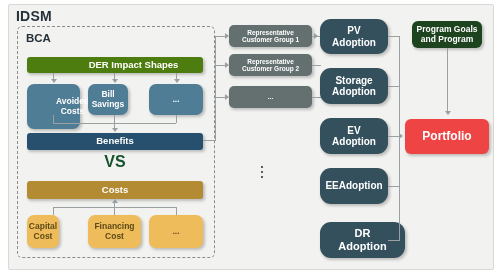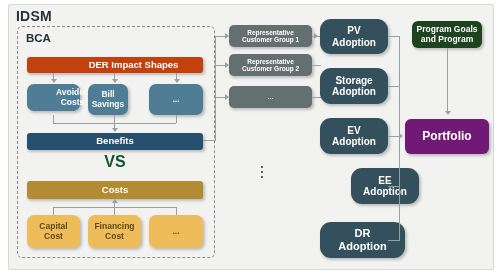--- a/index.html
+++ b/index.html
@@ -35,29 +35,29 @@
   .node{
     position:absolute;box-sizing:border-box;
     display:flex;align-items:center;justify-content:center;text-align:center;
     color:#ffffff;font-weight:bold;line-height:1.15;
     border-radius:4px;
     box-shadow:1.5px 2px 3px rgba(0,0,0,.22);
     padding:2px 3px;
   }
   .bar{border-radius:3px;}
 
-  .n-der      {background:#c2410c;padding-left:40px;}
+  .n-der      {background:#4d7c0f;padding-left:40px;}
   .n-subblue  {background:#4f7d95;border-radius:7px;}
   .n-benefits {background:#26506e;}
   .n-costs    {background:#b38b33;}
   .n-subgold  {background:#eebc5a;color:#5d4a18;border-radius:7px;}
   .n-gray     {background:#63706f;border-radius:5px;}
   .n-dark     {background:#34505c;border-radius:11px;}
   .n-greendark{background:#1d431f;border-radius:6px;}
-  .n-green    {background:#701a75;border-radius:6px;}
+  .n-green    {background:#ef4444;border-radius:6px;}
 
   .vs-label{
     position:absolute;text-align:center;
     font-size:16px;font-weight:bold;color:#14532d;
   }
 
   
   .ln{position:absolute;background:#98a0a4;}
   .lnv{width:1.2px;}
   .lnh{height:1.2px;}
@@ -95,21 +95,21 @@
     <span>DER Impact Shapes</span>
   </div>
 
   <div class="ln lnv" style="left:53px;top:73px;height:7px;"></div>
   <div class="arrow-d" style="left:50.5px;top:79px;"></div>
   <div class="ln lnv" style="left:114px;top:73px;height:7px;"></div>
   <div class="arrow-d" style="left:111.5px;top:79px;"></div>
   <div class="ln lnv" style="left:176px;top:73px;height:7px;"></div>
   <div class="arrow-d" style="left:173.5px;top:79px;"></div>
 
-  <div class="node n-subblue" style="left:27px;top:84px;width:53px;height:27px;font-size:8.5px;flex-direction:column;padding-left:41px;">
+  <div class="node n-subblue" style="left:27px;top:84px;width:53px;height:45px;font-size:8.5px;flex-direction:column;padding-left:41px;">
     <span>Avoided</span>
     <span>Costs</span>
   </div>
   <div class="node n-subblue" style="left:88px;top:84px;width:40px;height:31px;font-size:8.5px;flex-direction:column;">
     <span>Bill</span>
     <span>Savings</span>
   </div>
   <div class="node n-subblue" style="left:149px;top:84px;width:54px;height:31px;font-size:8.5px;">
     <span>...</span>
   </div>
@@ -131,21 +131,21 @@
     <span>Costs</span>
   </div>
 
   <div class="ln lnh" style="left:53px;top:207px;width:123px;"></div>
   <div class="ln lnv" style="left:53px;top:207px;height:8px;"></div>
   <div class="ln lnv" style="left:114px;top:203px;height:5px;"></div>
   <div class="ln lnv" style="left:114px;top:207px;height:8px;"></div>
   <div class="ln lnv" style="left:176px;top:207px;height:8px;"></div>
   <div class="arrow-u" style="left:111.5px;top:199px;"></div>
 
-  <div class="node n-subgold" style="left:27px;top:215px;width:53px;height:33px;font-size:8.5px;flex-direction:column;">
+  <div class="node n-subgold" style="left:27px;top:215px;width:32px;height:33px;font-size:8.5px;flex-direction:column;">
     <span>Capital</span>
     <span>Cost</span>
   </div>
   <div class="node n-subgold" style="left:88px;top:215px;width:53px;height:33px;font-size:8.5px;flex-direction:column;">
     <span>Financing</span>
     <span>Cost</span>
   </div>
   <div class="node n-subgold" style="left:149px;top:215px;width:54px;height:33px;font-size:8.5px;">
     <span>...</span>
   </div>
@@ -187,21 +187,21 @@
     <span>Adoption</span>
   </div>
   <div class="node n-dark" style="left:320px;top:68px;width:68px;height:36px;font-size:10px;flex-direction:column;">
     <span>Storage</span>
     <span>Adoption</span>
   </div>
   <div class="node n-dark" style="left:320px;top:118px;width:68px;height:36px;font-size:10px;flex-direction:column;">
     <span>EV</span>
     <span>Adoption</span>
   </div>
-  <div class="node n-dark" style="left:320px;top:168px;width:68px;height:36px;font-size:10px;flex-direction:column;margin-left:31px;">
+  <div class="node n-dark" style="left:320px;top:168px;width:68px;height:36px;font-size:10px;flex-direction:row;">
     <span>EE</span>
     <span>Adoption</span>
   </div>
   <div class="node n-dark" style="left:320px;top:222px;width:85px;height:36px;font-size:11px;flex-direction:column;">
     <span>DR</span>
     <span>Adoption</span>
   </div>
 
   <div class="ln lnh" style="left:388px;top:36px;width:12px;"></div>
   <div class="ln lnh" style="left:388px;top:86px;width:12px;"></div>

